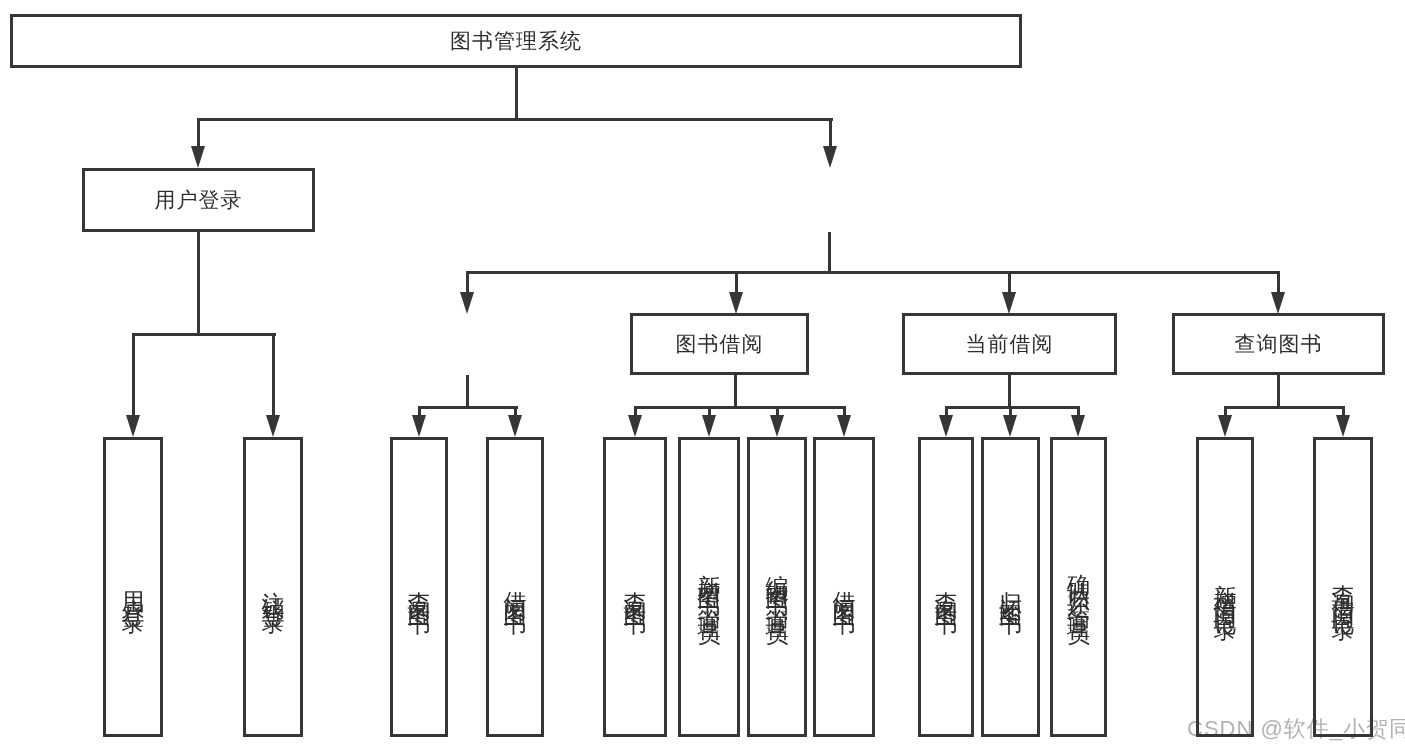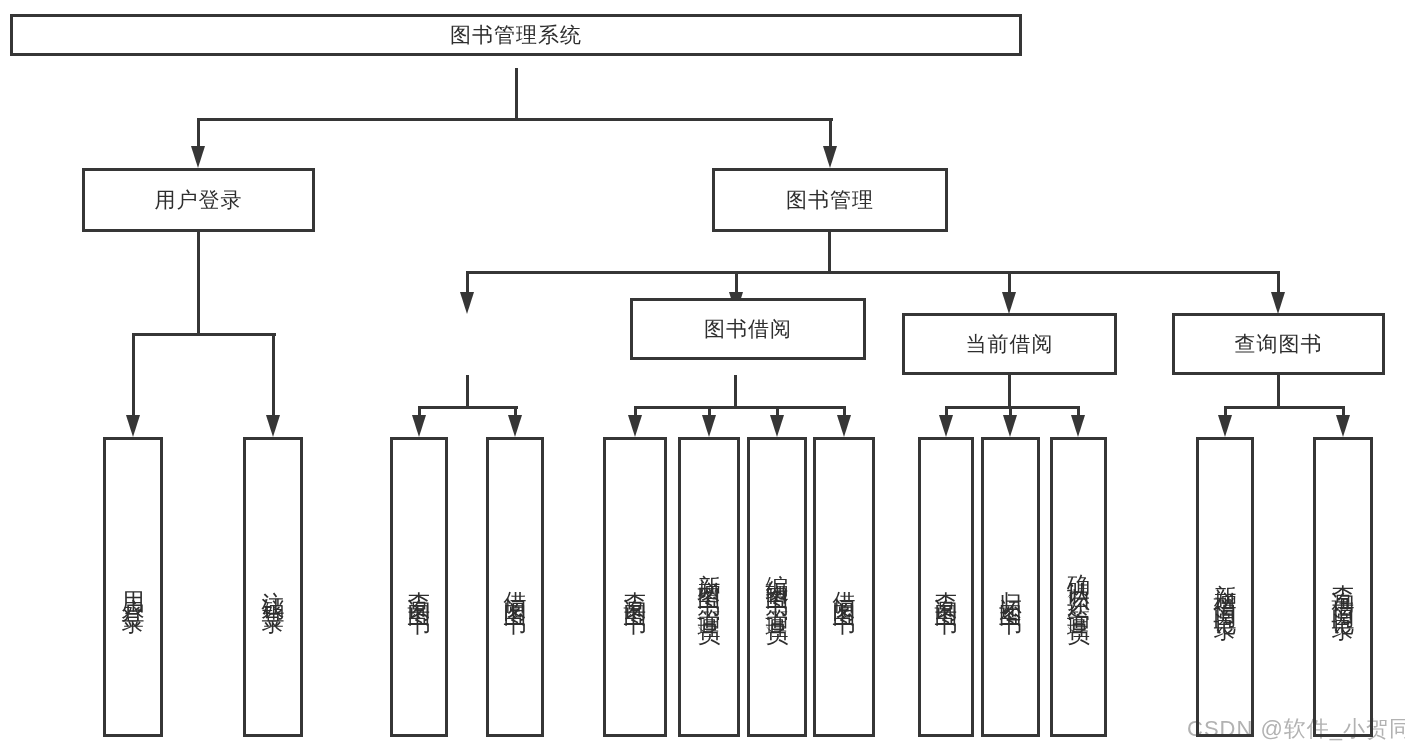--- a/index.html
+++ b/index.html
@@ -55,34 +55,31 @@
     white-space: nowrap;
     z-index: 5;
     mix-blend-mode: darken;
   }
 </style>
 </head>
 <body>
 
 <div class="canvas">
 
-  <div class="box" style="left:10px; top:14px; width:1012px; height:42px;">
+  <div class="box" style="left:10px; top:14px; width:1012px; height:54px;">
     <span>图书管理系统</span>
   </div>
 
   <div class="box" style="left:82px; top:168px; width:233px; height:64px;">
     <span>用户登录</span>
   </div>
 
-  <div class="box" style="left:712px; top:168px; width:236px; height:64px;">
-    <span>图书管理</span>
-  </div>
 
 
-  <div class="box" style="left:630px; top:298px; width:236px; height:62px;">
+  <div class="box" style="left:630px; top:313px; width:179px; height:62px;">
     <span>图书借阅</span>
   </div>
 
   <div class="box" style="left:902px; top:313px; width:215px; height:62px;">
     <span>当前借阅</span>
   </div>
 
   <div class="box" style="left:1172px; top:313px; width:213px; height:62px;">
     <span>查询图书</span>
   </div>

